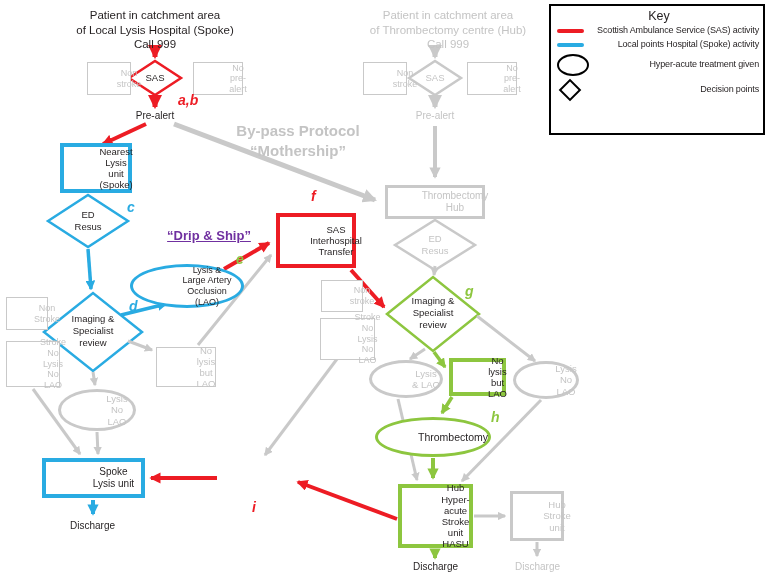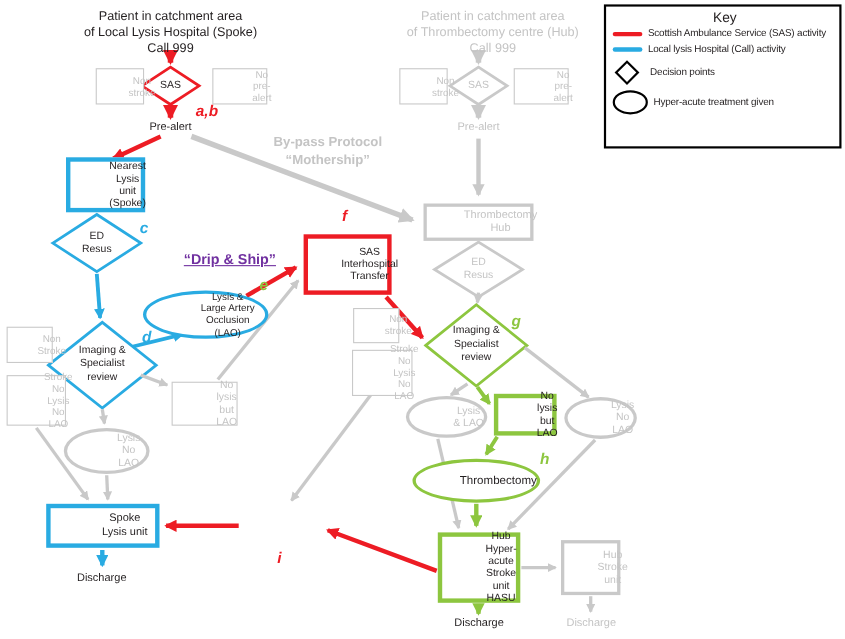--- a/index.html
+++ b/index.html
@@ -20,21 +20,21 @@
   .ann{position:absolute;font-weight:bold;font-size:14px;line-height:1;font-style:italic;}
   .ann-r{color:#ed1c24;} .ann-b{color:#29abe2;} .ann-g{color:#8dc63f;}
   svg{position:absolute;left:0;top:0;}
   .ln-r{stroke:#ed1c24;} .ln-b{stroke:#29abe2;} .ln-g{stroke:#8dc63f;} .ln-y{stroke:#c9c9c9;}
   .dm{fill:#fff;stroke-width:2.5;}
   .dm-r{stroke:#ed1c24;} .dm-b{stroke:#29abe2;} .dm-g{stroke:#8dc63f;} .dm-y{stroke:#c9c9c9;}
   
   .key{position:absolute;left:549px;top:4px;width:216px;height:131px;border:2px solid #000;
        box-sizing:border-box;padding:3px 4px 0 6px;}
   .key-title{font-size:12.5px;color:#231f20;margin:0 0 3px 2px;text-align:center;}
-  .key-row{display:flex;align-items:center;gap:5px;margin-bottom:4px;}
+  .key-row{display:flex;align-items:center;gap:5px;margin-bottom:4px;justify-content:space-between;}
   .key-label{font-size:9px;letter-spacing:-0.15px;color:#231f20;line-height:1.1;}
   .sw-line{width:27px;height:4px;border-radius:2px;flex:0 0 auto;}
   .sw-red{background:#ed1c24;} .sw-blue{background:#29abe2;} .sw-green{background:#8dc63f;}
   .sw-ellipse{width:32px;height:22px;border:2.5px solid #000;border-radius:50%;
               box-sizing:border-box;flex:0 0 auto;}
   .sw-diamond{width:16px;height:16px;border:2.5px solid #000;transform:rotate(45deg);
               box-sizing:border-box;margin:4px 8px 4px 5px;flex:0 0 auto;}
 </style>
 </head>
 <body>
@@ -165,21 +165,21 @@
 
   <div class="ann ann-r" style="left:252px;top:500px;">i</div>
 
   <div class="node b-gray gray-t" style="left:363px;top:62px;width:44px;height:33px;font-size:9px;">Non
 stroke</div>
   <div class="node b-gray gray-t" style="left:467px;top:62px;width:50px;height:33px;font-size:9px;">No
 pre-alert</div>
   <div class="txt gray-t" style="left:410px;top:72px;width:50px;font-size:9.5px;">SAS</div>
   <div class="txt gray-t" style="left:400px;top:110px;width:70px;font-size:10px;">Pre-alert</div>
 
-  <div class="txt gray-t" style="left:218px;top:121px;width:160px;font-size:12px;font-weight:bold;line-height:1.35;">By-pass Protocol
+  <div class="txt gray-t" style="left:218px;top:121px;width:160px;font-size:15px;font-weight:bold;line-height:1.35;">By-pass Protocol
 “Mothership”</div>
 
   <div class="node b-gray3 gray-t" style="left:385px;top:185px;width:100px;height:34px;font-size:10px;">Thrombectomy
 Hub</div>
   <div class="txt gray-t" style="left:405px;top:233px;width:60px;font-size:9.5px;">ED
 Resus</div>
 
   <div class="txt" style="left:393px;top:295px;width:80px;font-size:9.5px;">Imaging &amp;
 Specialist
 review</div>
@@ -211,25 +211,25 @@
   <div class="txt gray-t" style="left:500px;top:561px;width:75px;font-size:10px;">Discharge</div>
 
   <div class="key">
     <div class="key-title">Key</div>
     <div class="key-row">
       <span class="sw-line sw-red"></span>
       <span class="key-label">Scottish Ambulance Service (SAS) activity</span>
     </div>
     <div class="key-row">
       <span class="sw-line sw-blue"></span>
-      <span class="key-label">Local lysis Hospital (Call) activity</span>
+      <span class="key-label">Local points Hospital (Spoke) activity</span>
+    </div>
+    <div class="key-row" style="margin-bottom:2px;">
+      <span class="sw-ellipse"></span>
+      <span class="key-label">Hyper-acute treatment given</span>
     </div>
     <div class="key-row">
       <span class="sw-diamond"></span>
       <span class="key-label">Decision points</span>
     </div>
-    <div class="key-row" style="margin-bottom:2px;">
-      <span class="sw-ellipse"></span>
-      <span class="key-label">Hyper-acute treatment given</span>
-    </div>
   </div>
 
 </div>
 
 </body></html>

